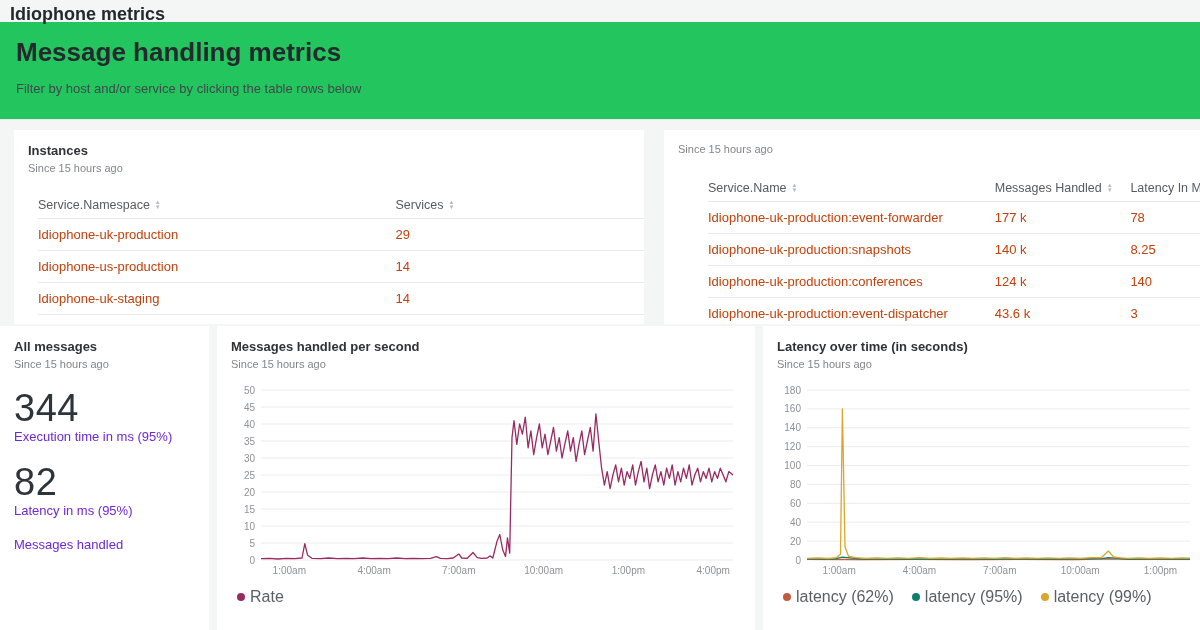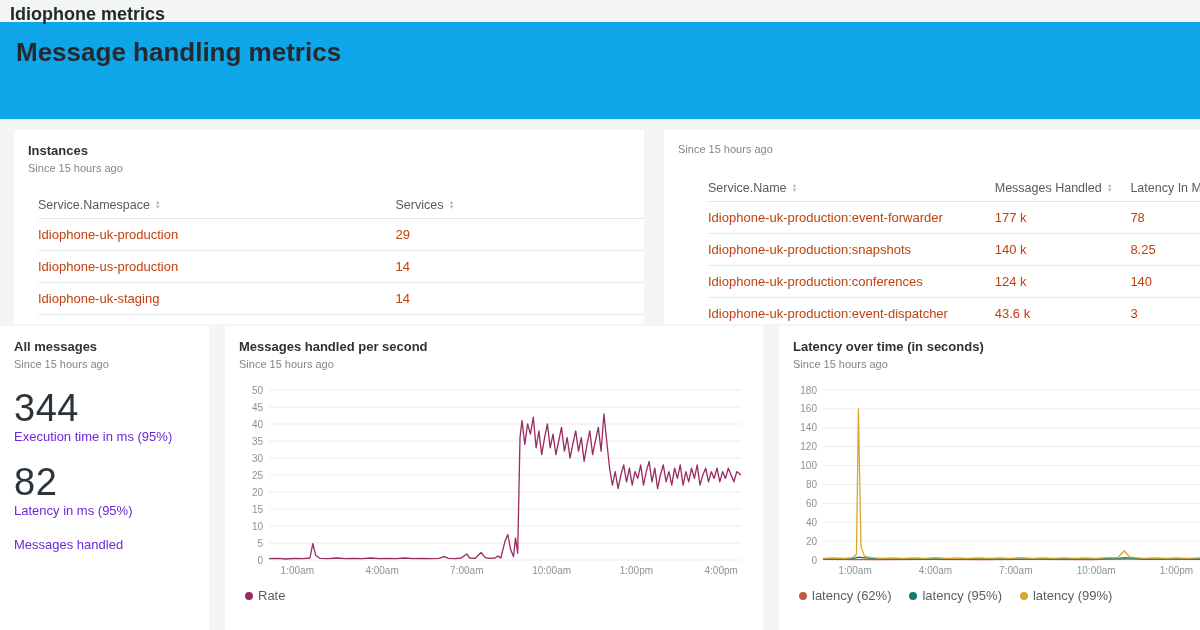--- a/index.html
+++ b/index.html
@@ -3,26 +3,26 @@
 <meta charset="utf-8">
 <style>
   * { box-sizing: border-box; margin: 0; padding: 0; }
   html, body { width: 1200px; height: 630px; overflow: hidden; }
   body {
     font-family: "Liberation Sans", sans-serif;
     background: #f4f5f5;
     color: #2e3338;
   }
   .topbar { height: 22px; padding: 4px 10px; font-size: 18px; font-weight: bold; color: #24292e; }
-  .header-band { background: #0ea5e9; height: 98px; padding: 15px 16px; border-bottom: 1px solid #ececec; }
+  .header-band { background: #22c55e; height: 98px; padding: 15px 16px; border-bottom: 1px solid #ececec; }
   .header-title { font-size: 26px; font-weight: bold; color: #24292e; }
   .header-sub { font-size: 13px; color: #42474b; margin-top: 13px; }
 
   .row1 { display: flex; gap: 20px; margin-top: 10px; height: 194px; }
-  .row2 { display: flex; gap: 16px; margin-top: 2px; height: 304px; }
+  .row2 { display: flex; gap: 8px; margin-top: 2px; height: 304px; }
   .panel { background: #fff; overflow: hidden; position: relative; }
   .panel-inst { width: 630px; padding-top: 13px; margin-left: 14px; }
   .panel-services { flex: 1; padding-top: 13px; }
   .panel-a { width: 209px; padding: 13px 14px; }
   .panel-b { width: 538px; padding: 13px 14px; }
   .panel-c { flex: 1; padding: 13px 14px; }
 
   .panel-title { font-size: 13px; font-weight: bold; color: #2e3338; padding: 0 14px; }
   .panel-b .panel-title, .panel-c .panel-title, .panel-a .panel-title { padding: 0; }
   .panel-sub { font-size: 11px; color: #818689; margin-top: 4px; padding: 0 14px; }
@@ -34,33 +34,34 @@
   th { text-align: left; font-weight: normal; font-size: 12.5px; color: #565b5f; height: 26px; border-bottom: 1px solid #e7e8e9; white-space: nowrap; overflow: hidden; }
   td { font-size: 13px; color: #c2410c; height: 32px; border-bottom: 1px solid #e9eaeb; white-space: nowrap; overflow: hidden; }
   .caret { display: inline-flex; flex-direction: column; vertical-align: middle; margin-left: 5px; font-size: 6px; line-height: 5px; color: #b6babc; }
   tr.data-row { cursor: pointer; }
 
   .stat { margin-top: 19px; }
   .stat-value { font-size: 38px; font-weight: 300; color: #2e353a; letter-spacing: 0.5px; line-height: 1.05; }
   .stat-label { font-size: 13px; color: #6d28d9; margin-top: 0; }
 
   .chart { width: 100%; height: 196px; margin-top: 12px; }
-  .legend { display: flex; gap: 18px; margin-top: 10px; padding-left: 6px; font-size: 13px; color: #5a5f63; align-items: flex-start; }
+  .legend { display: flex; gap: 18px; margin-top: 10px; padding-left: 6px; font-size: 16px; color: #5a5f63; align-items: flex-start; }
   .legend-item { display: inline-flex; align-items: center; gap: 5px; cursor: pointer; }
   .dot { width: 8px; height: 8px; border-radius: 50%; display: inline-block; }
 </style>
 </head>
 <body>
 
 <div class="topbar">
   <span>Idiophone metrics</span>
 </div>
 
 <div class="header-band">
   <div class="header-title">Message handling metrics</div>
+  <div class="header-sub">Filter by host and/or service by clicking the table rows below</div>
 </div>
 
 <div class="row1">
 
   <div class="panel panel-inst">
     <div class="panel-title">Instances</div>
     <div class="panel-sub">Since 15 hours ago</div>
     <table>
       <colgroup>
           <col style="width:59%">

